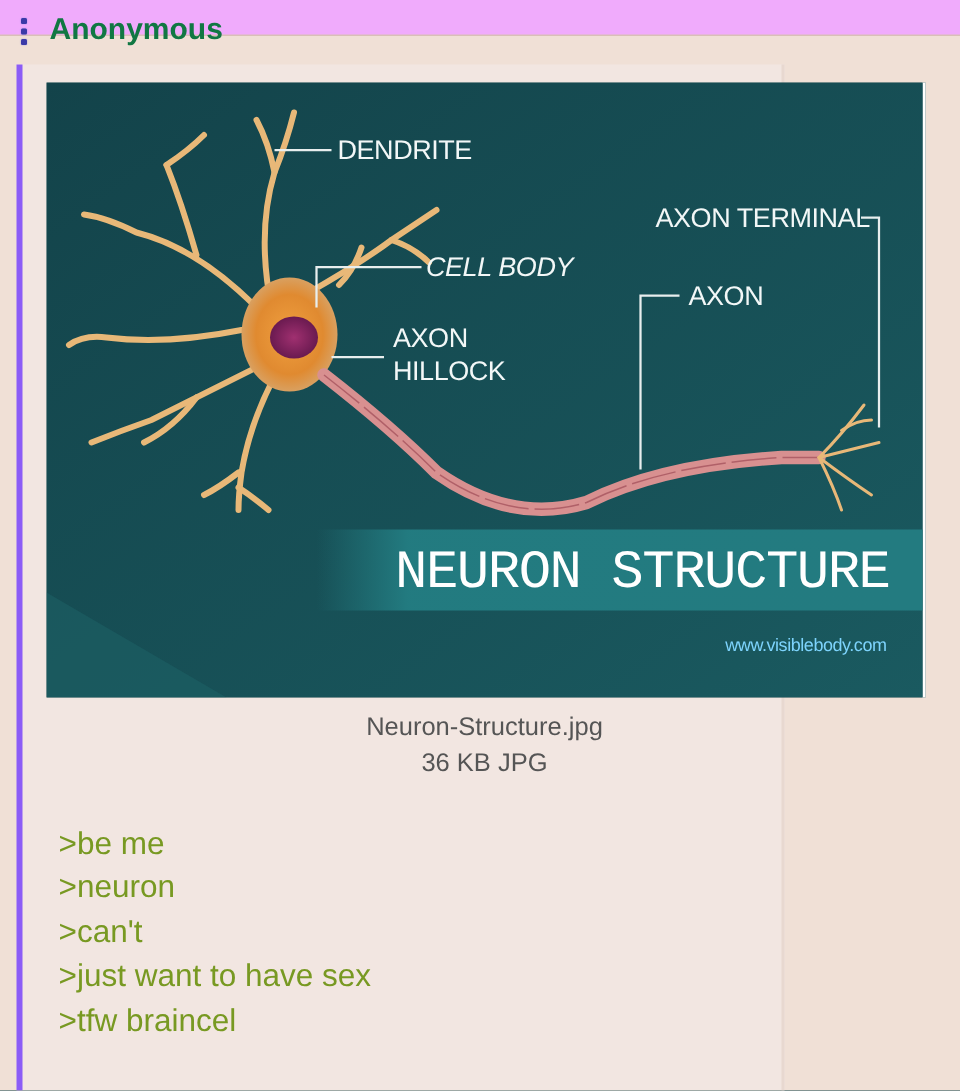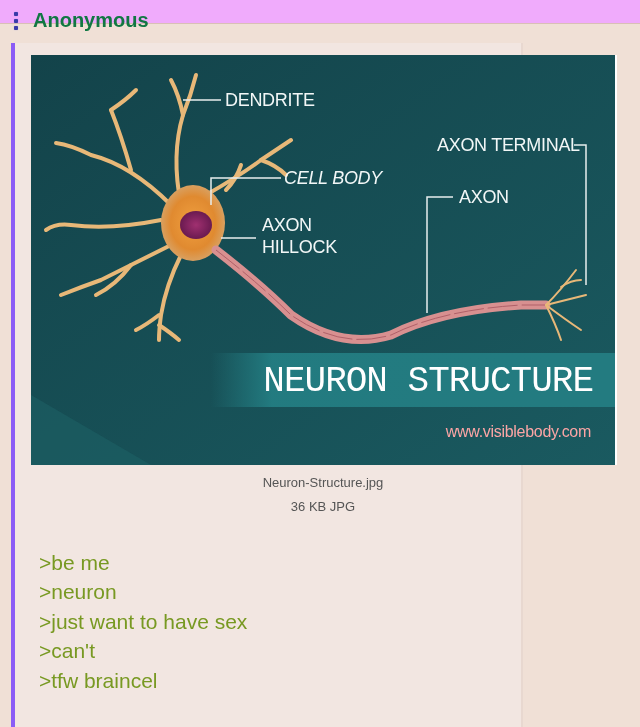--- a/index.html
+++ b/index.html
@@ -47,24 +47,24 @@
   }
   .banner {
     position: absolute; left: 180px; top: 298px; width: 406px; height: 54px;
     background: linear-gradient(90deg, rgba(40,130,135,0.0) 0%, rgba(35,125,130,0.95) 15%, #237b80 100%);
   }
   .banner-title {
     position: absolute; right: 24px; top: 8px; color: #ffffff; font-size: 36px; letter-spacing: -1px;
     font-family: Liberation Mono, monospace;
   }
   .banner-url {
-    position: absolute; right: 24px; top: 368px; color: #fca5a5; font-size: 16px; letter-spacing: -0.3px;
+    position: absolute; right: 24px; top: 368px; color: #7dd3fc; font-size: 12px; letter-spacing: -0.3px;
   }
   .file-info {
-    position: absolute; left: 0; width: 616px; text-align: center; color: #555555; font-size: 13px;
+    position: absolute; left: 0; width: 616px; text-align: center; color: #555555; font-size: 17px;
   }
   .greentext {
     position: absolute; left: 24px; top: 505px;
   }
   .greentext div {
     color: #789922; font-size: 21px; line-height: 29.4px;
   }
 </style>
 </head>
 <body>
@@ -150,17 +150,17 @@
     </div>
     <div class="banner-url">www.visiblebody.com</div>
   </div>
 
   <div class="file-info" style="top:432px;">Neuron-Structure.jpg</div>
   <div class="file-info" style="top:456px;">36 KB JPG</div>
 
   <div class="greentext">
     <div>&gt;be me</div>
     <div>&gt;neuron</div>
+    <div>&gt;can't</div>
     <div>&gt;just want to have sex</div>
-    <div>&gt;can't</div>
     <div>&gt;tfw braincel</div>
   </div>
 </div>
 
 </body></html>

